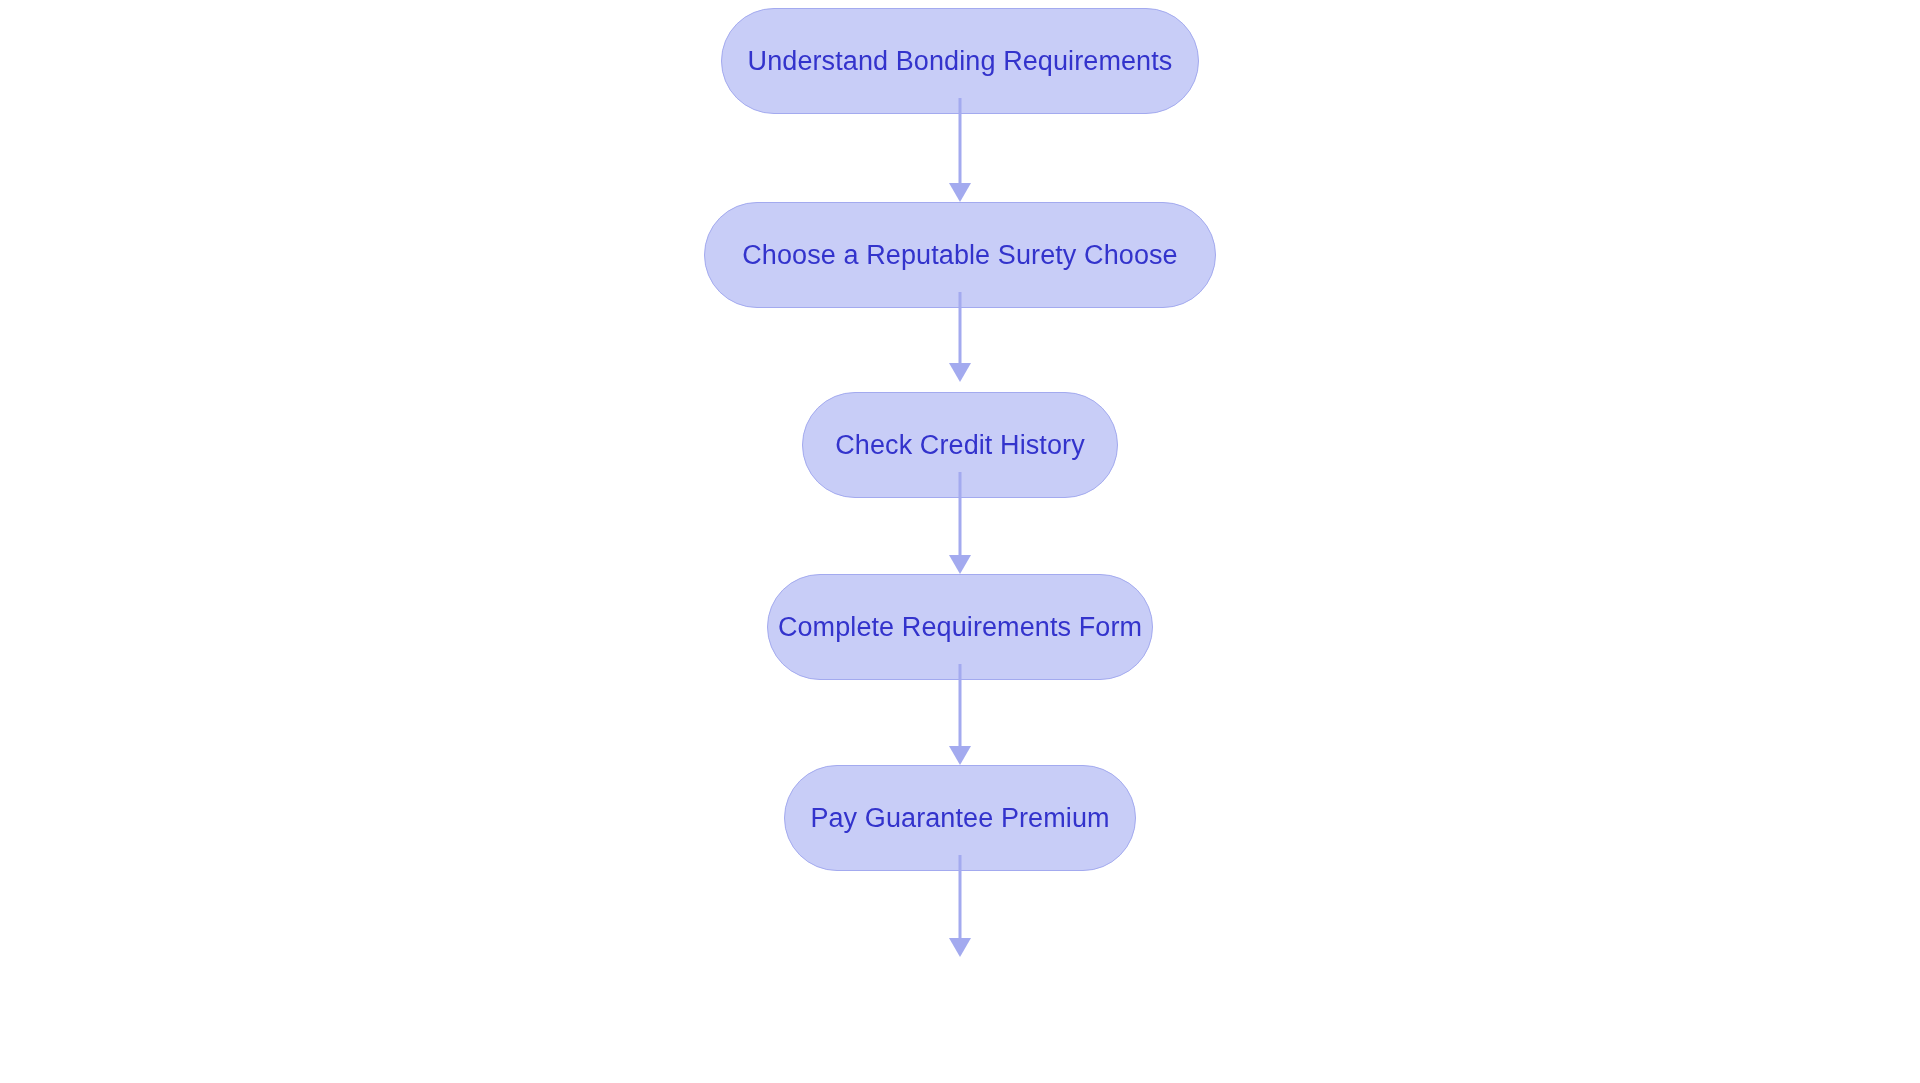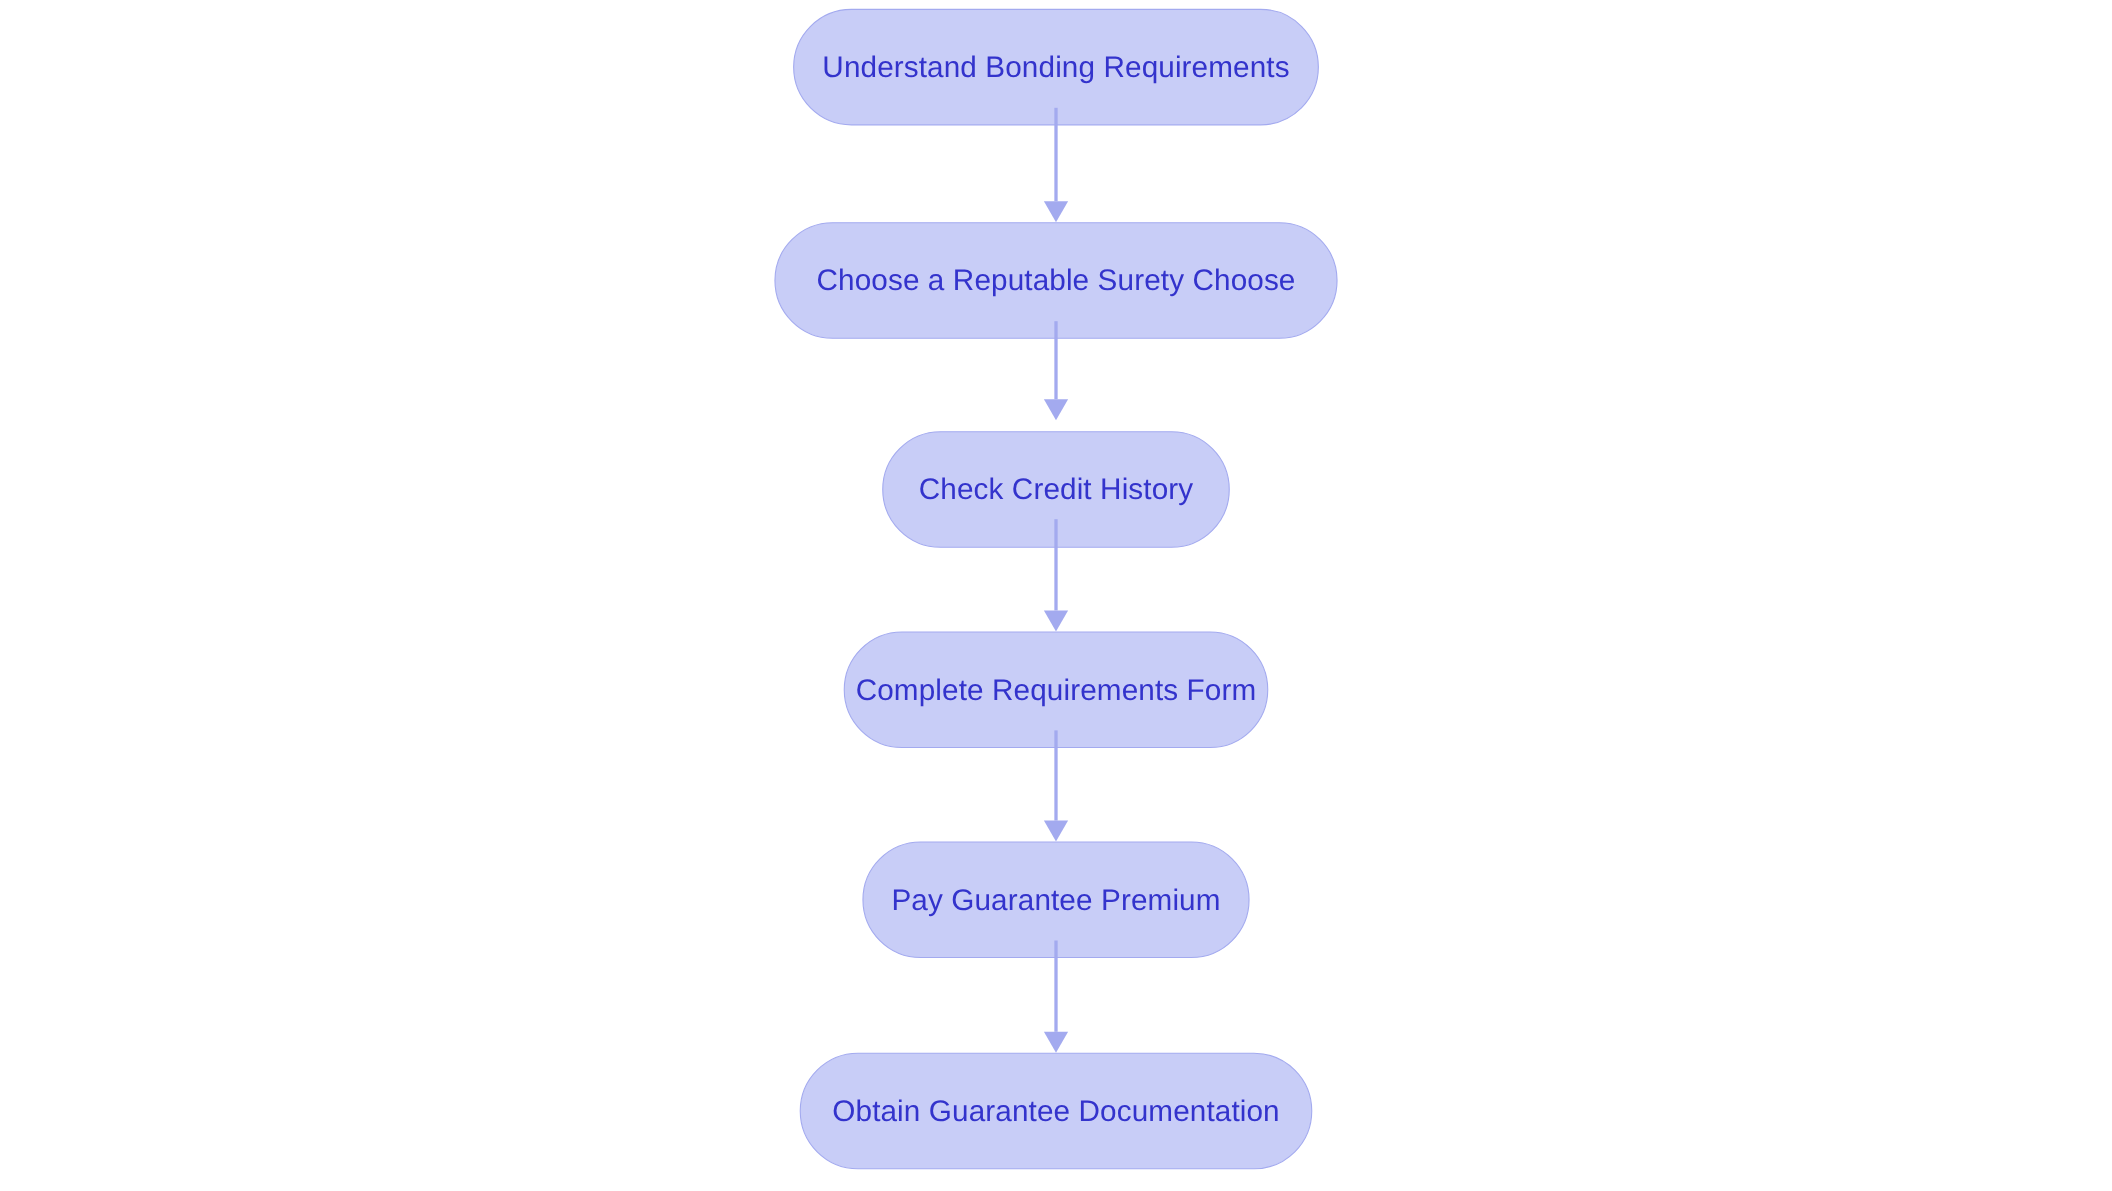--- a/index.html
+++ b/index.html
@@ -137,17 +137,14 @@
 
   <div class="node n4">
     <span class="node-label">Pay Guarantee Premium</span>
   </div>
 
   <div class="edge e4">
     <div class="edge-line"></div>
     <div class="edge-head"></div>
   </div>
 
-  <div class="node n5">
-    <span class="node-label">Obtain Guarantee Documentation</span>
-  </div>
 
 </div>
 
 </body></html>

